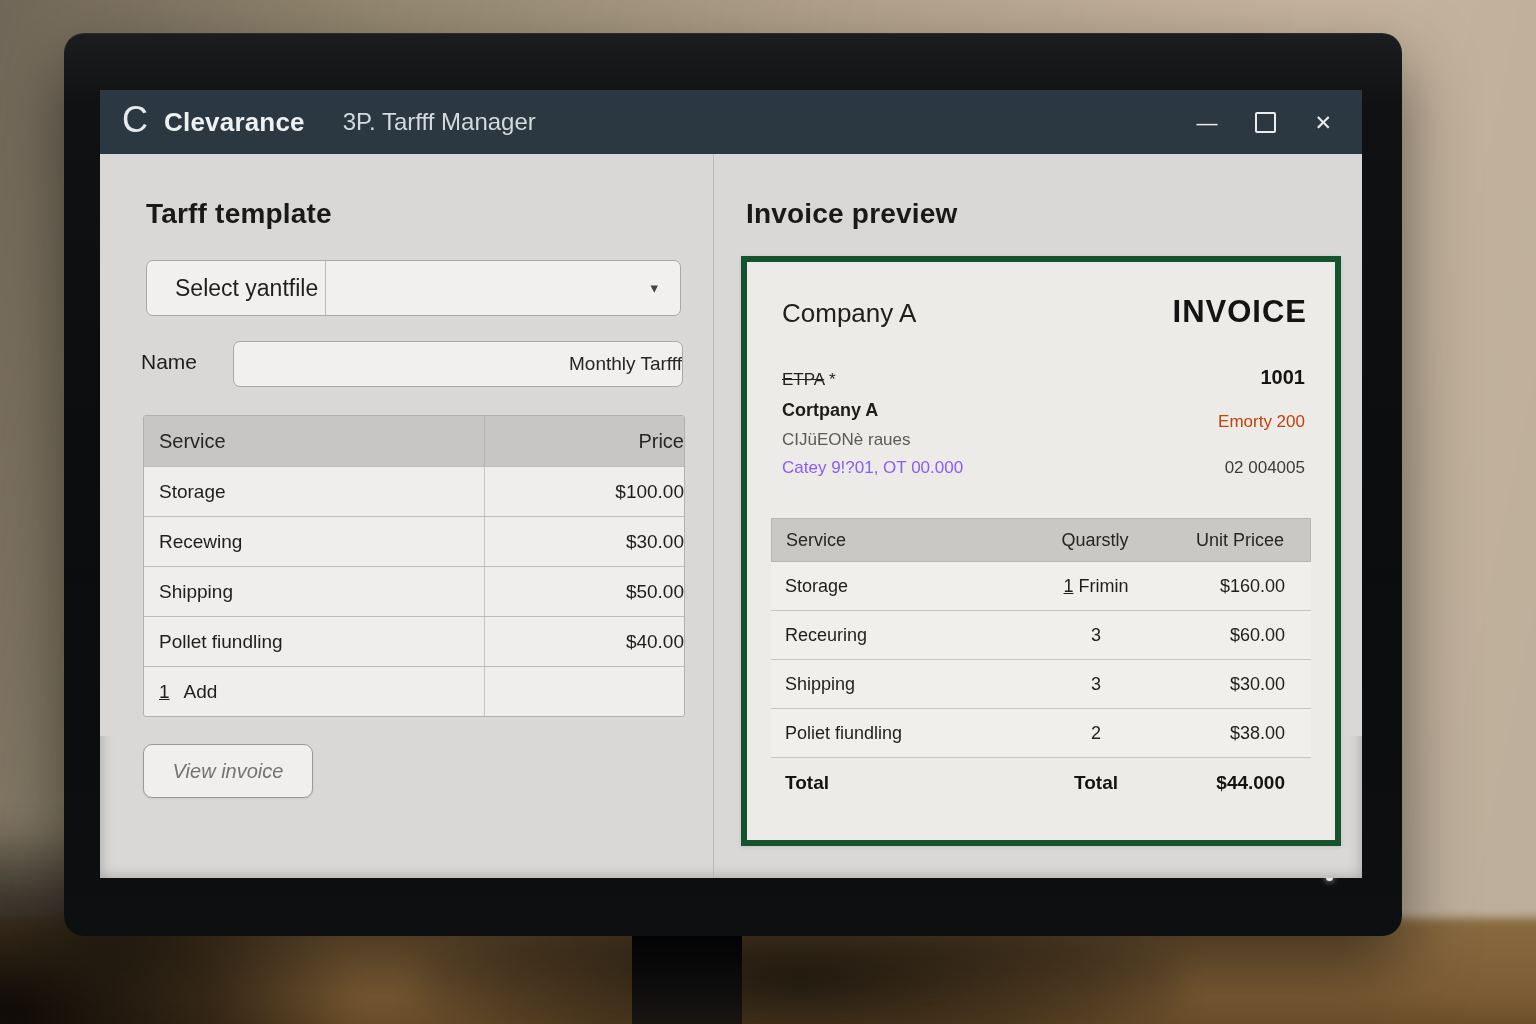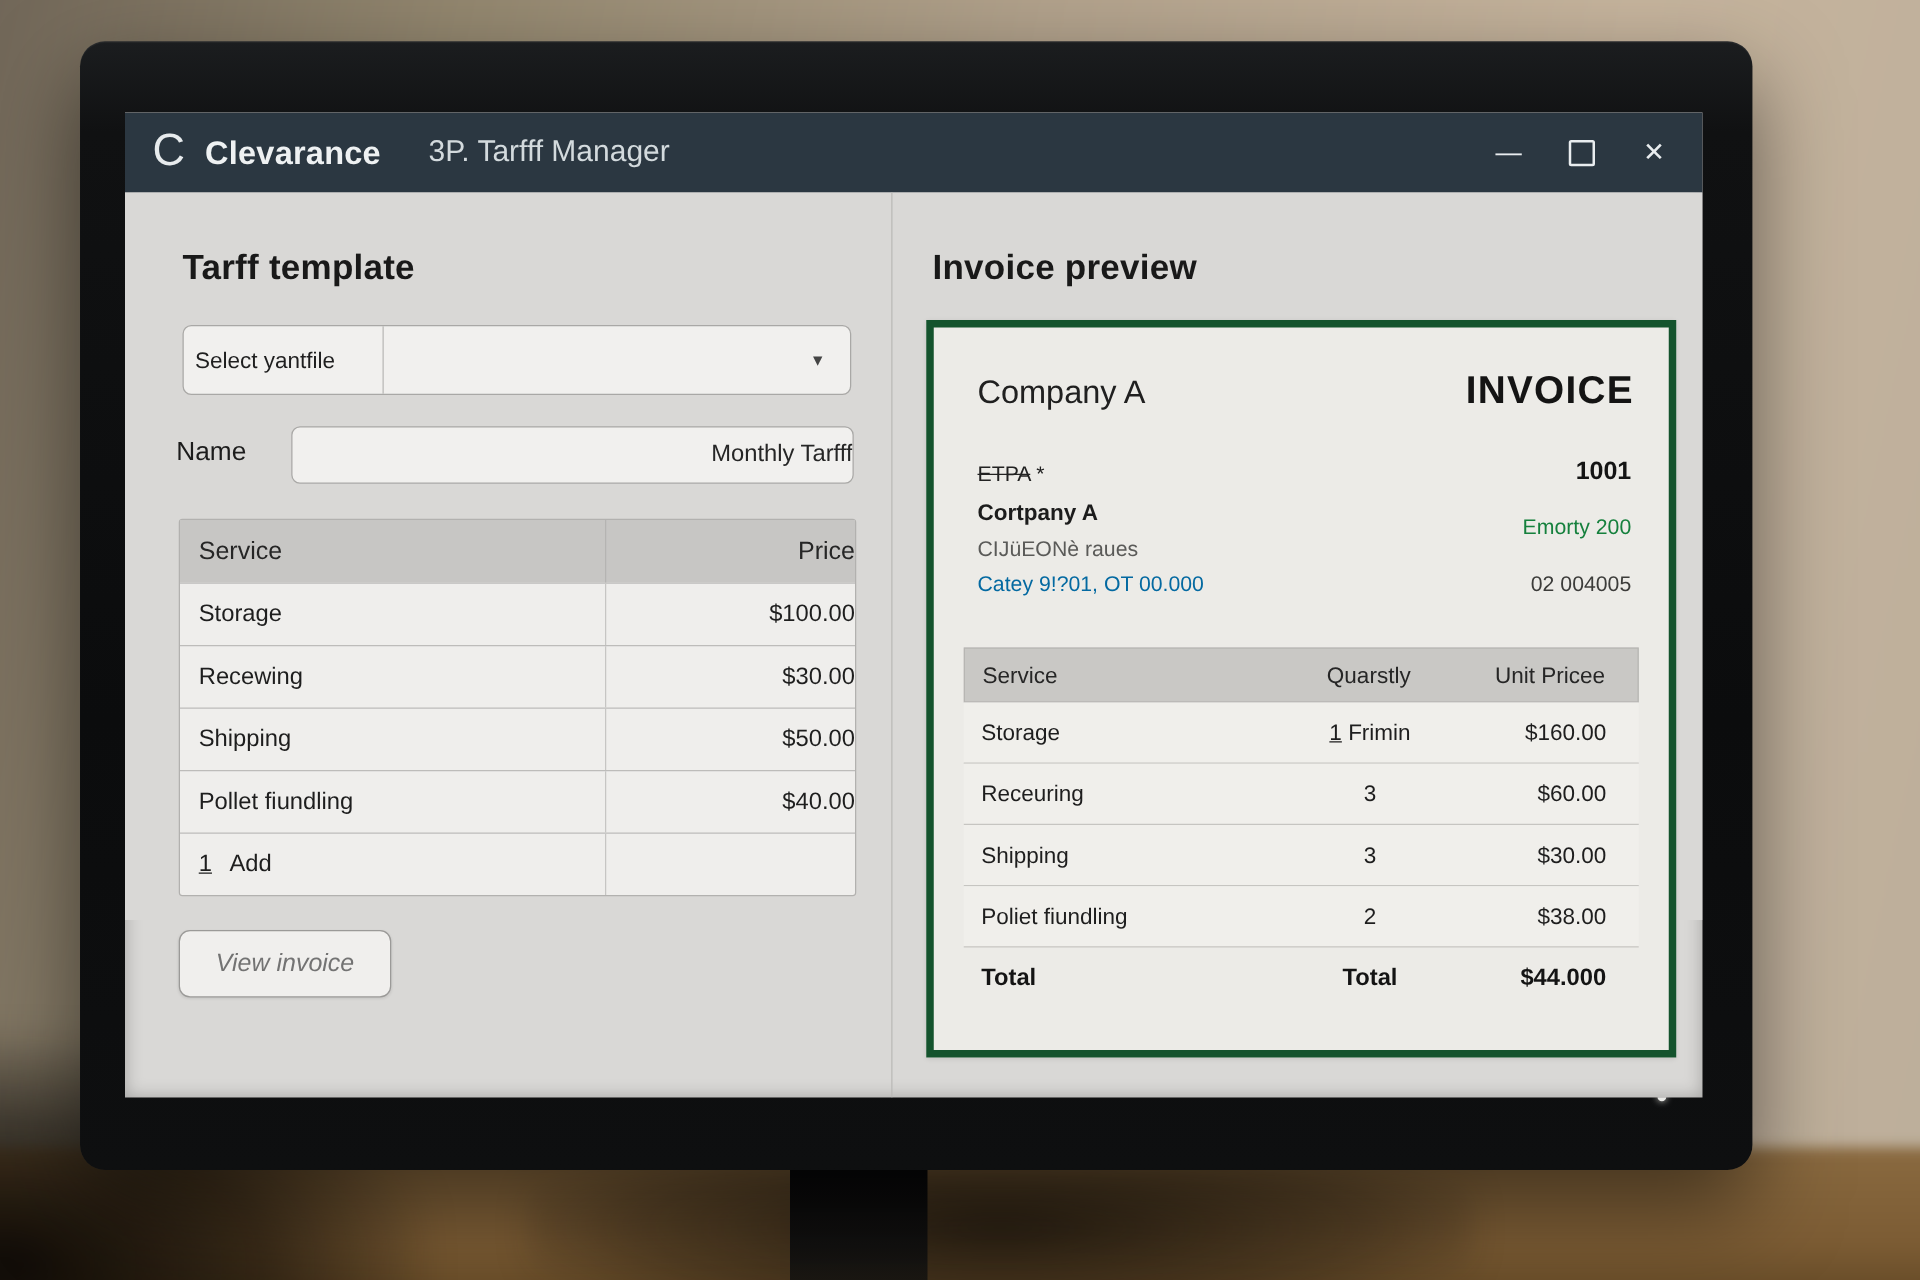--- a/index.html
+++ b/index.html
@@ -40,21 +40,21 @@
   .btn-max{width:17px;height:17px;border:2px solid #e9edef;border-radius:2px;}
 
   .app-body{position:absolute;left:0;top:64px;width:1262px;height:582px;background:#d9d8d6;}
   .panel-divider{position:absolute;left:613px;top:0;width:1px;height:724px;background:#bab9b7;}
 
   .h-section{position:absolute;font-size:28px;font-weight:600;color:#191919;letter-spacing:.2px;}
 
   
   .select-box{position:absolute;left:46px;top:106px;width:535px;height:56px;background:#f1f0ee;
     border:1px solid #a9a8a6;border-radius:7px;box-sizing:border-box;display:flex;align-items:center;}
-  .select-label{font-size:18px;color:#1f1f1f;padding-left:9px;width:150px;}
+  .select-label{font-size:23px;color:#1f1f1f;padding-left:28px;width:150px;}
   .select-sep{width:1px;height:100%;background:#b9b8b6;}
   .select-chevron{margin-left:auto;padding-right:22px;font-size:15px;color:#444;}
 
   .name-label{position:absolute;left:41px;top:196px;font-size:21px;color:#1c1c1c;}
   .name-input{position:absolute;left:133px;top:187px;width:450px;height:46px;background:#f1f0ee;
     border:1px solid #a9a8a6;border-radius:7px;box-sizing:border-box;font-size:19px;color:#262626;
     padding:0 0 0 22px;font-family:"Liberation Sans",sans-serif;outline:none;text-align:right;}
 
   .svc-table{position:absolute;left:43px;top:261px;width:540px;border:1px solid #b2b1af;
     border-radius:3px;background:#efeeec;}
@@ -73,23 +73,23 @@
 
   
   .invoice-card{position:absolute;left:641px;top:102px;width:588px;height:578px;background:#ecebe7;
     border:6px solid #14532d;box-shadow:0 1px 4px rgba(0,0,0,.10);}
   .inv-company{position:absolute;left:35px;top:36px;font-size:26px;color:#202020;}
   .inv-doc{position:absolute;right:28px;top:32px;font-size:31px;font-weight:800;letter-spacing:1px;color:#141414;}
   .from-1{position:absolute;left:35px;top:108px;font-size:17px;font-weight:400;color:#222;}
   .from-1 .struck{text-decoration:line-through;}
   .from-2{position:absolute;left:35px;top:138px;font-size:18px;font-weight:600;color:#1c1c1c;}
   .from-3{position:absolute;left:35px;top:168px;font-size:17px;color:#5a5a58;}
-  .from-4{position:absolute;left:35px;top:196px;font-size:17px;color:#0369a1;}
+  .from-4{position:absolute;left:35px;top:196px;font-size:17px;color:#8b5cf6;}
   .meta-no{position:absolute;right:30px;top:104px;font-size:20px;font-weight:700;color:#141414;}
-  .meta-2{position:absolute;right:30px;top:150px;font-size:17px;color:#15803d;}
+  .meta-2{position:absolute;right:30px;top:150px;font-size:17px;color:#c2410c;}
   .meta-3{position:absolute;right:30px;top:196px;font-size:17px;color:#3c3c3a;}
 
   .inv-table{position:absolute;left:24px;top:256px;width:540px;}
   .inv-head{display:flex;height:44px;background:#c9c8c5;border:1px solid #b7b6b3;box-sizing:border-box;
     align-items:center;font-size:18px;color:#262626;font-weight:400;}
   .inv-row{display:flex;height:48px;align-items:center;font-size:18px;color:#1e1e1e;
     background:#f0efeb;border-bottom:1px solid #c6c5c1;}
   .inv-c1{flex:1;padding-left:14px;}
   .inv-c2{width:130px;text-align:center;}
   .inv-c3{width:150px;text-align:right;padding-right:26px;box-sizing:border-box;}

